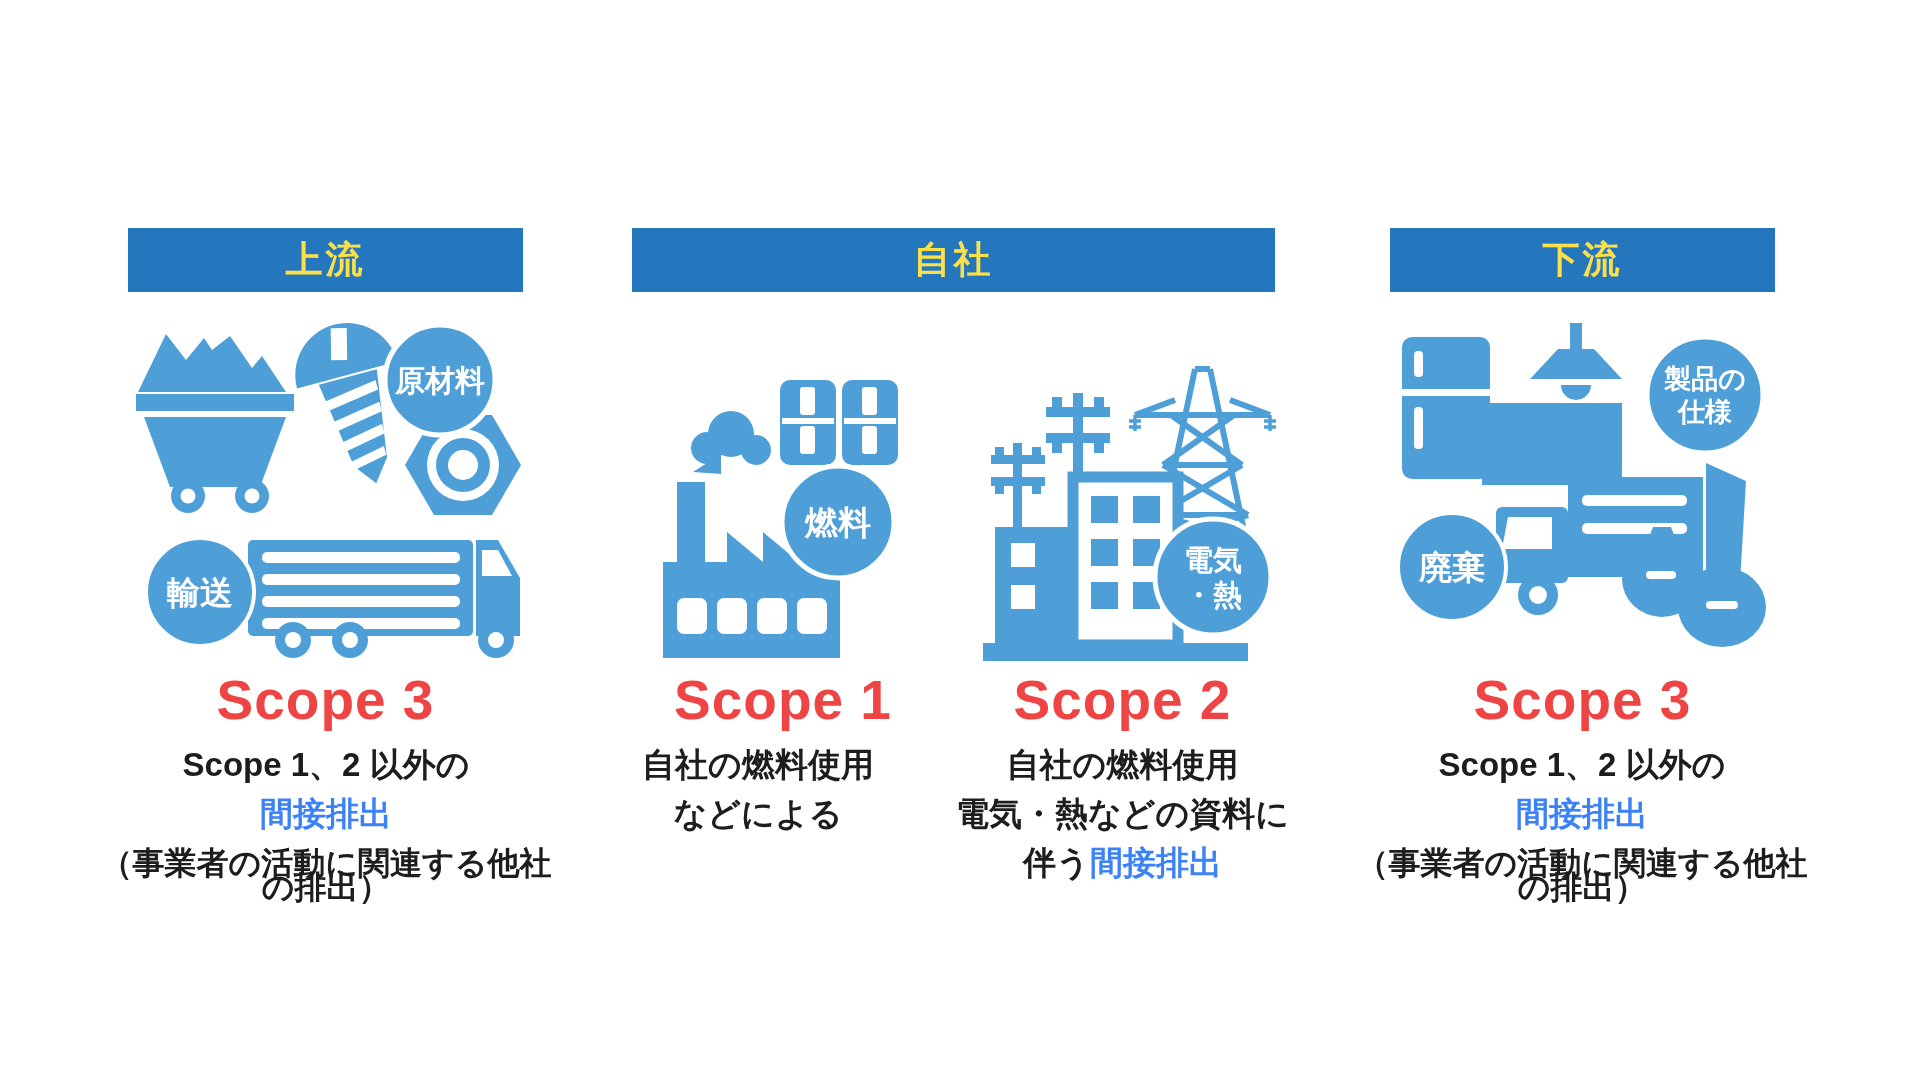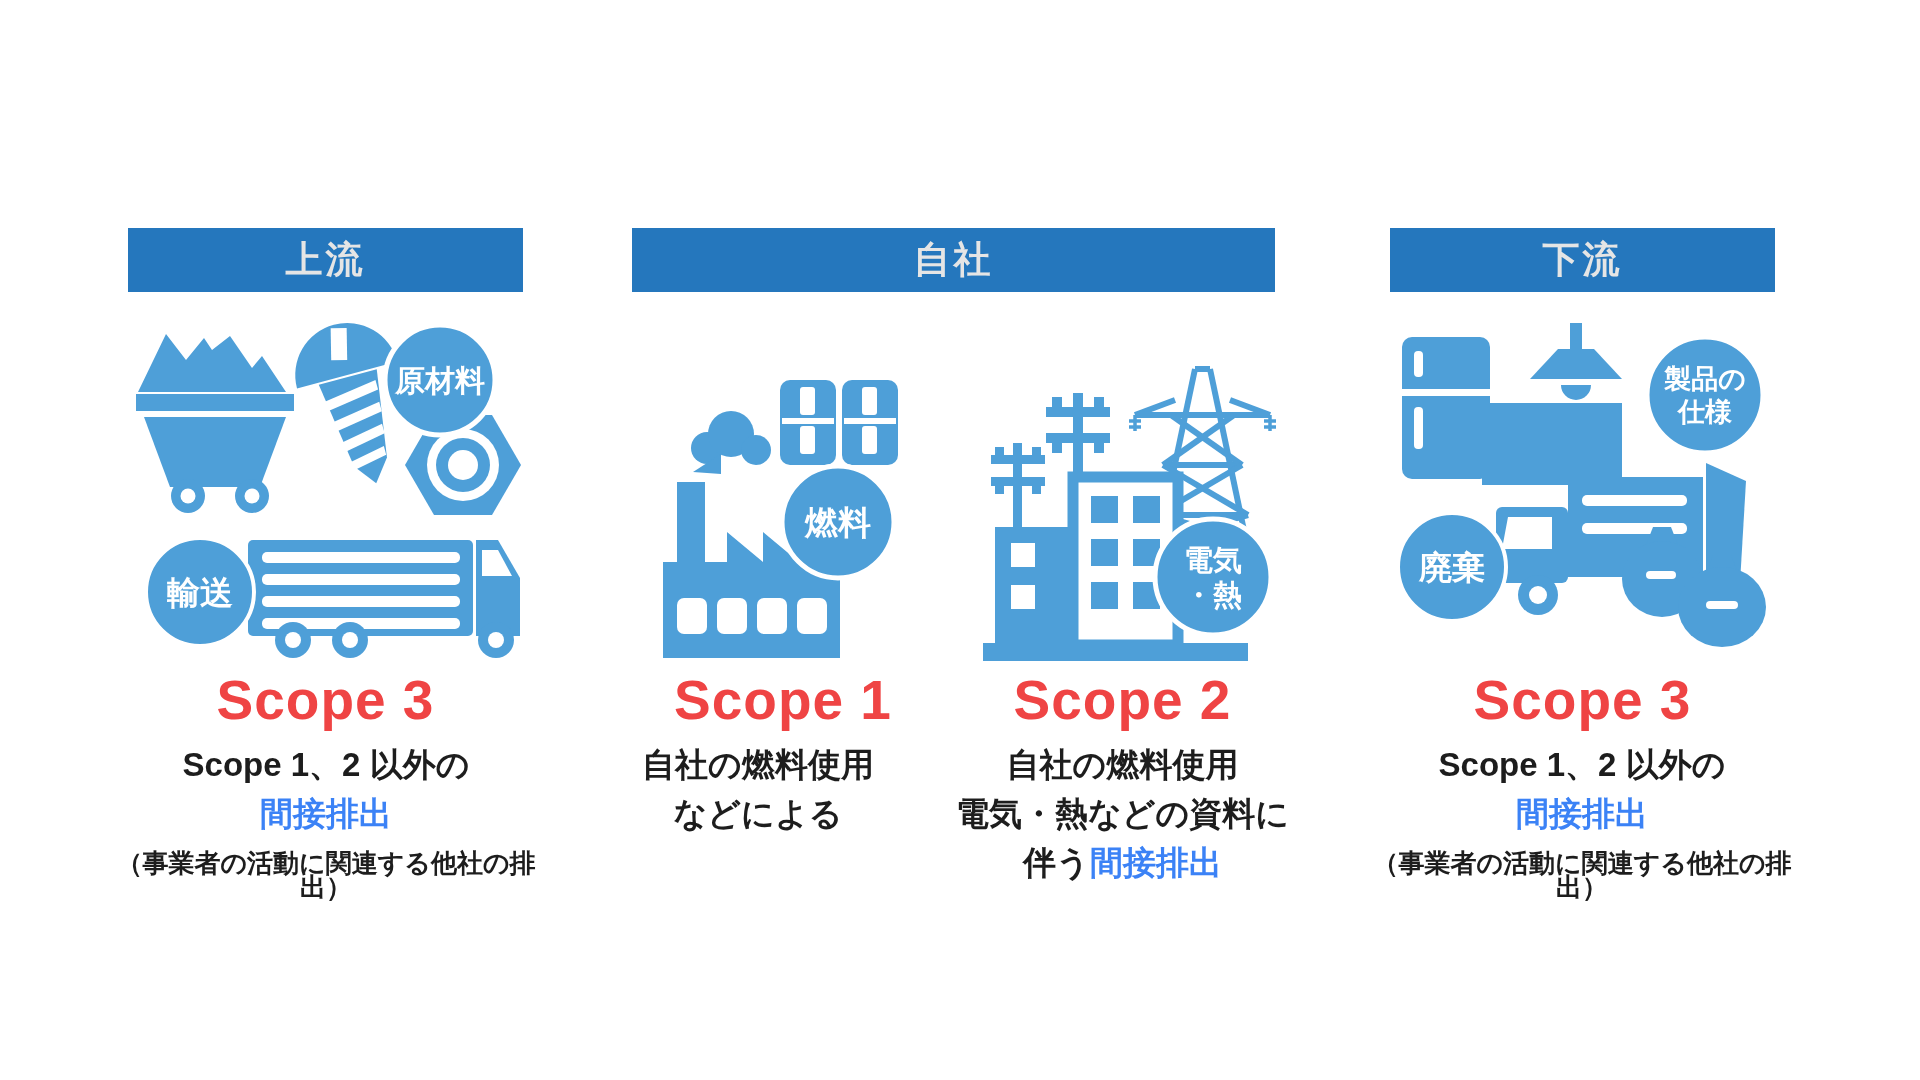--- a/index.html
+++ b/index.html
@@ -1,39 +1,39 @@
 <!DOCTYPE html>
 <html><head>
 <meta charset="utf-8">
 <style>
   html,body{margin:0;padding:0;background:#fff;}
   #stage{position:relative;width:1920px;height:1080px;background:#fff;overflow:hidden;
          font-family:"Liberation Sans",sans-serif;}
-  .bar{position:absolute;top:228px;height:64px;background:#2577BD;color:#e5e5e5;
+  .bar{position:absolute;top:228px;height:64px;background:#2577BD;color:#fde047;
        display:flex;align-items:center;justify-content:center;
        font-size:37px;font-weight:bold;letter-spacing:3px;}
   .bar-upstream{left:128px;width:395px;}
   .bar-company{left:632px;width:643px;}
   .bar-downstream{left:1390px;width:385px;}
   .icon-svg{position:absolute;}
   .svg-upstream{left:128px;top:300px;width:395px;height:365px;}
   .svg-scope1{left:635px;top:370px;width:310px;height:300px;}
   .svg-scope2{left:955px;top:355px;width:340px;height:325px;}
   .svg-downstream{left:1390px;top:315px;width:395px;height:360px;}
   svg .b{fill:#4E9FD8;}
   svg text{font-family:"Liberation Sans",sans-serif;font-weight:bold;fill:#fff;text-anchor:middle;}
   .scope-title{position:absolute;top:668px;font-size:55px;font-weight:800;color:#ef4444;
                text-align:center;letter-spacing:1px;}
   .t-upstream{left:128px;width:395px;}
   .t-scope1{left:633px;width:300px;}
   .t-scope2{left:950px;width:345px;}
   .t-downstream{left:1390px;width:385px;}
   .desc{position:absolute;text-align:center;font-weight:bold;color:#1D1D1D;}
   .row-main{font-size:33px;line-height:34px;}
-  .row-small{font-size:26px;line-height:24px;text-align:center;}
+  .row-small{font-size:32px;line-height:24px;text-align:center;}
   .blue{color:#3b82f6;}
   .d-upstream{left:96px;width:460px;}
   .d-scope1{left:608px;width:300px;}
   .d-scope2{left:950px;width:345px;}
   .d-downstream{left:1352px;width:460px;}
   .r1{top:748px;} .r2{top:797px;} .r3s{top:851px;} .r3m{top:846px;}
 </style>
 </head>
 <body>
 

